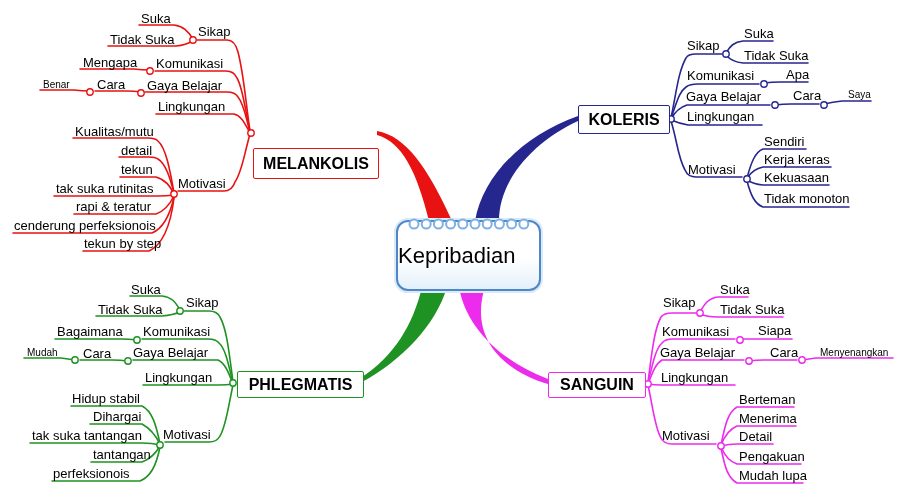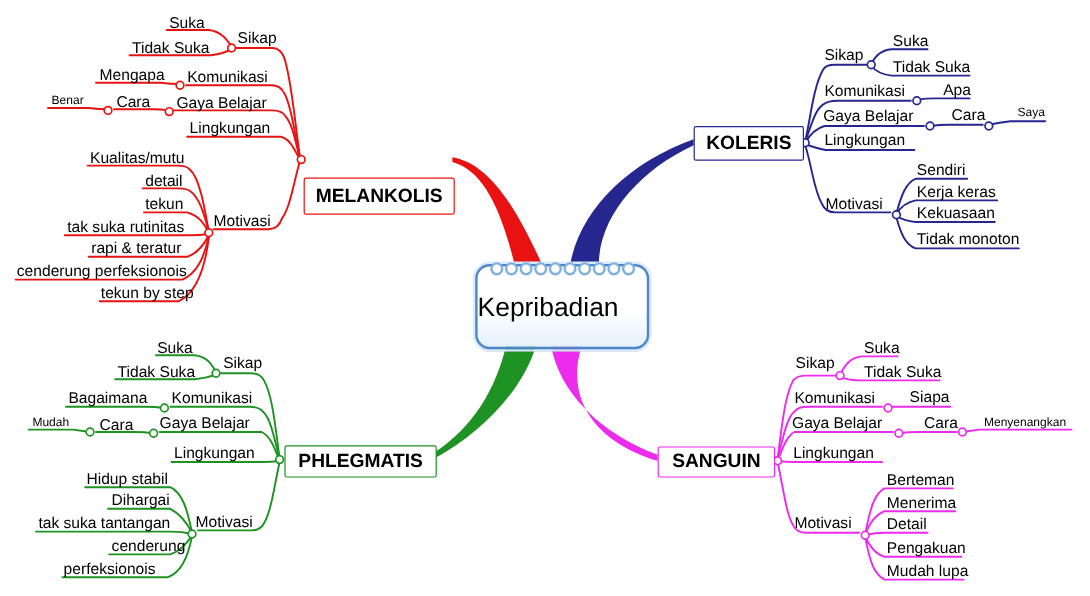--- a/index.html
+++ b/index.html
@@ -211,21 +211,21 @@
   <div class="lbl" style="left:186px;top:296px">Sikap</div>
   <div class="lbl" style="left:57px;top:325px">Bagaimana</div>
   <div class="lbl" style="left:143px;top:325px">Komunikasi</div>
   <div class="lbl sm" style="left:27px;top:347px">Mudah</div>
   <div class="lbl" style="left:83px;top:347px">Cara</div>
   <div class="lbl" style="left:133px;top:346px">Gaya Belajar</div>
   <div class="lbl" style="left:145px;top:371px">Lingkungan</div>
   <div class="lbl" style="left:72px;top:392px">Hidup stabil</div>
   <div class="lbl" style="left:93px;top:410px">Dihargai</div>
   <div class="lbl" style="left:32px;top:429px">tak suka tantangan</div>
-  <div class="lbl" style="left:93px;top:448px">cenderung</div>
+  <div class="lbl" style="left:93px;top:448px">tantangan</div>
   <div class="lbl" style="left:53px;top:467px">perfeksionois</div>
   <div class="lbl" style="left:163px;top:428px">Motivasi</div>
 
   <div class="lbl" style="left:663px;top:296px">Sikap</div>
   <div class="lbl" style="left:720px;top:283px">Suka</div>
   <div class="lbl" style="left:720px;top:303px">Tidak Suka</div>
   <div class="lbl" style="left:662px;top:325px">Komunikasi</div>
   <div class="lbl" style="left:758px;top:324px">Siapa</div>
   <div class="lbl" style="left:660px;top:346px">Gaya Belajar</div>
   <div class="lbl" style="left:770px;top:346px">Cara</div>

